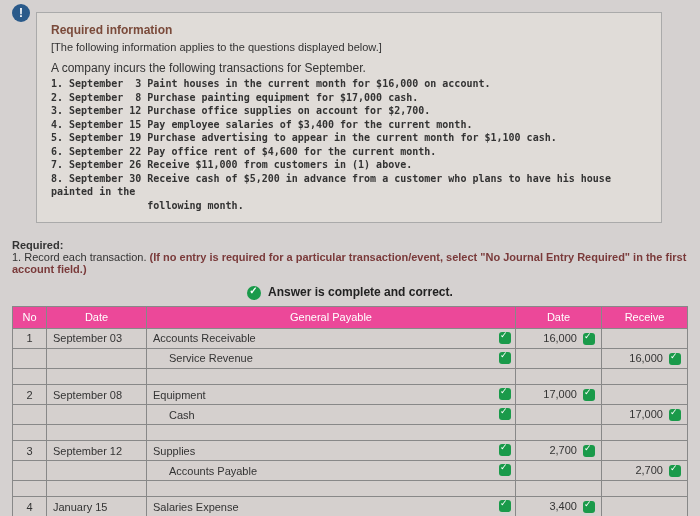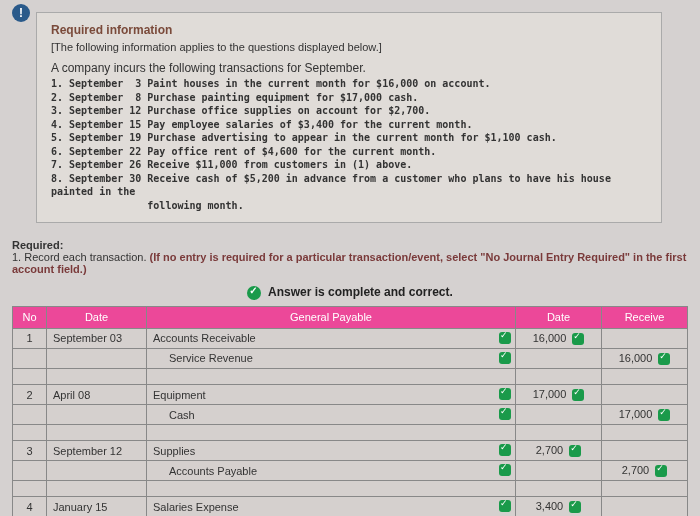--- a/index.html
+++ b/index.html
@@ -15,21 +15,21 @@
     .req-head { font-weight: bold; font-size: 11px; }
     .req-text { font-size: 11px; }
     .req-text b { color: #7a3a3a; font-weight: bold; }
     .answer-banner { text-align: center; margin: 10px auto 6px auto; font-weight: bold; font-size: 12px; color: #222; }
     .check-circle { display: inline-block; width: 14px; height: 14px; background: #1a9a4a; border-radius: 50%; vertical-align: middle; margin-right: 4px; position: relative; }
     .check-circle::after { content: "✓"; color: #fff; font-size: 10px; position: absolute; top: -1px; left: 2px; }
     .journal { width: 676px; margin: 0 12px; border-collapse: collapse; background: #d5d0ce; }
     .journal th, .journal td { border: 1px solid #888; padding: 3px 6px; font-size: 11px; height: 16px; }
     .journal thead th { background: #ec4899; color: #fff; font-weight: normal; text-align: center; height: 22px; }
     .journal td.center { text-align: center; }
-    .journal td.right { text-align: center; margin-top: 40px; }
+    .journal td.right { text-align: right; margin-top: 40px; }
     .ck { display: inline-block; width: 12px; height: 12px; background: #1a9a4a; border-radius: 3px; vertical-align: middle; position: relative; margin-left: 3px; }
     .ck::after { content: "✓"; color: #fff; font-size: 9px; position: absolute; top: -2px; left: 1px; }
     .indent { padding-left: 22px !important; }
     .gjcell { position: relative; }
     .gjmark { position: absolute; right: 4px; top: 2px; }
   </style>
 </head>
 <body>
 
 <div class="alert-icon"></div>
@@ -88,21 +88,21 @@
       </tr>
       <tr>
         <td></td>
         <td></td>
         <td></td>
         <td></td>
         <td></td>
       </tr>
       <tr>
         <td class="center">2</td>
-        <td>April 08</td>
+        <td>September 08</td>
         <td class="gjcell">Equipment<span class="gjmark"><span class="ck"></span></span></td>
         <td class="right">17,000 <span class="ck"></span></td>
         <td class="right"></td>
       </tr>
       <tr>
         <td class="center"></td>
         <td></td>
         <td class="gjcell indent">Cash<span class="gjmark"><span class="ck"></span></span></td>
         <td class="right"></td>
         <td class="right">17,000 <span class="ck"></span></td>

